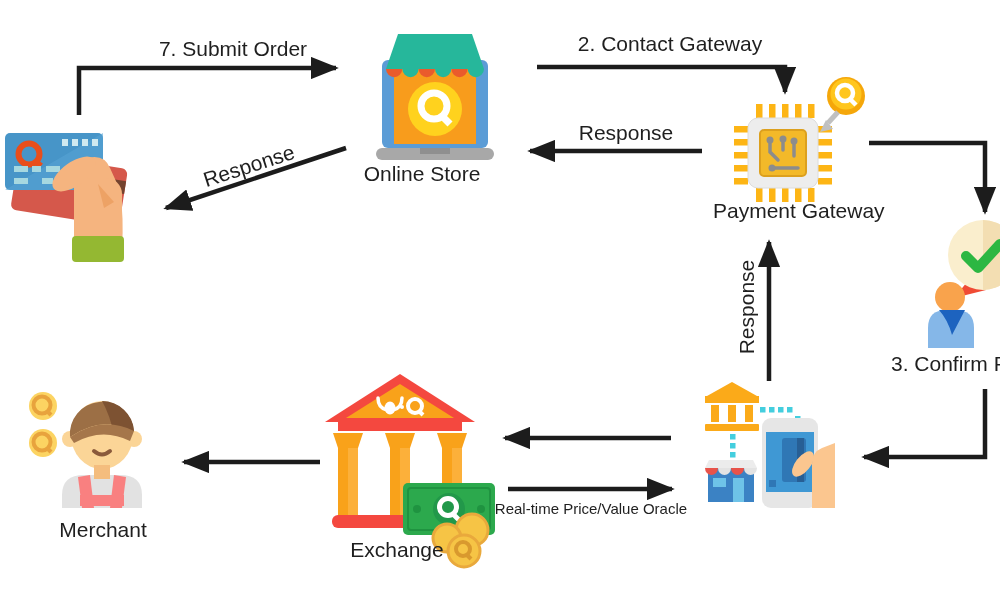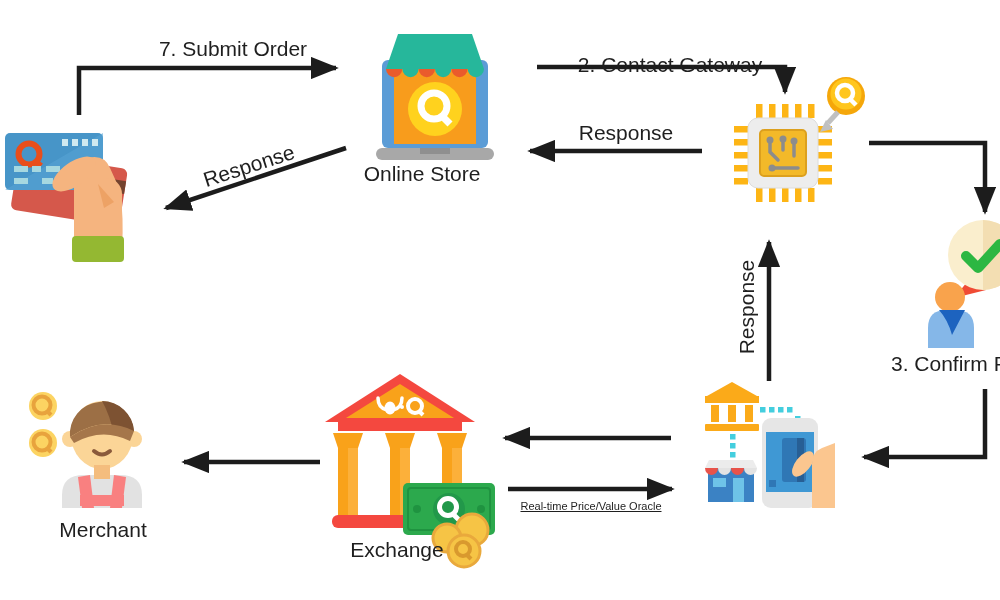--- a/index.html
+++ b/index.html
@@ -5,21 +5,21 @@
   html,body{margin:0;padding:0;background:#fff;}
   .stage{
     position:relative;width:1000px;height:600px;background:#fff;
     overflow:hidden;font-family:"Liberation Sans",sans-serif;color:var(--text-color,#1f1f1f);
   }
   .abs{position:absolute;}
   .label{
     position:absolute;font-size:21px;line-height:1.05;text-align:center;
     color:var(--text-color,#1f1f1f);white-space:nowrap;
   }
-  .label.small{font-size:11px;text-decoration:underline;}
+  .label.small{font-size:15px;}
   .rot{transform-origin:center center;}
   svg.arrows{position:absolute;left:0;top:0;width:1000px;height:600px;}
   .arrow{stroke:var(--arrow-color,#1c1c1c);stroke-width:4.5;fill:none;}
 </style>
 </head>
 <body>
 
 <div class="stage">
 
   <svg class="arrows" viewBox="0 0 1000 600">
@@ -252,24 +252,25 @@
     <path d="M80,66 q8,7 16,0" stroke="#8a5a3b" stroke-width="4" fill="none" stroke-linecap="round"></path>
     <rect x="80" y="80" width="16" height="14" fill="#f4bd7e"></rect>
     <path d="M48,123 V110 q0,-20 22,-20 h36 q22,0 22,20 v13 z" fill="#e2e2e2"></path>
     <polygon points="64,92 76,90 80,123 68,123" fill="#f98080"></polygon>
     <polygon points="100,90 112,92 108,123 96,123" fill="#f98080"></polygon>
     <rect x="66" y="110" width="44" height="11" fill="#f98080"></rect>
     <rect x="80" y="88" width="16" height="6" fill="#f4bd7e"></rect>
   </svg>
 
   <div class="label" style="left:352px;top:163px;width:140px">Online Store</div>
+  <div class="label" style="left:713px;top:200px;width:160px">Payment Gateway</div>
   <div class="label" style="left:891px;top:353px;text-align:left">3. Confirm Payment</div>
   <div class="label" style="left:337px;top:539px;width:120px">Exchange</div>
   <div class="label" style="left:43px;top:519px;width:120px">Merchant</div>
 
   <div class="label" style="left:133px;top:38px;width:200px">7. Submit Order</div>
-  <div class="label" style="left:570px;top:54px;width:200px">2. Contact Gateway</div>
+  <div class="label" style="left:570px;top:33px;width:200px">2. Contact Gateway</div>
   <div class="label" style="left:556px;top:122px;width:140px">Response</div>
   <div class="label rot" style="left:179px;top:155px;width:140px;transform:rotate(-18deg)">Response</div>
   <div class="label rot" style="left:677px;top:296px;width:140px;transform:rotate(-90deg)">Response</div>
   <div class="label small" style="left:491px;top:501px;width:200px">Real-time Price/Value Oracle</div>
 
 </div>
 
 </body></html>

